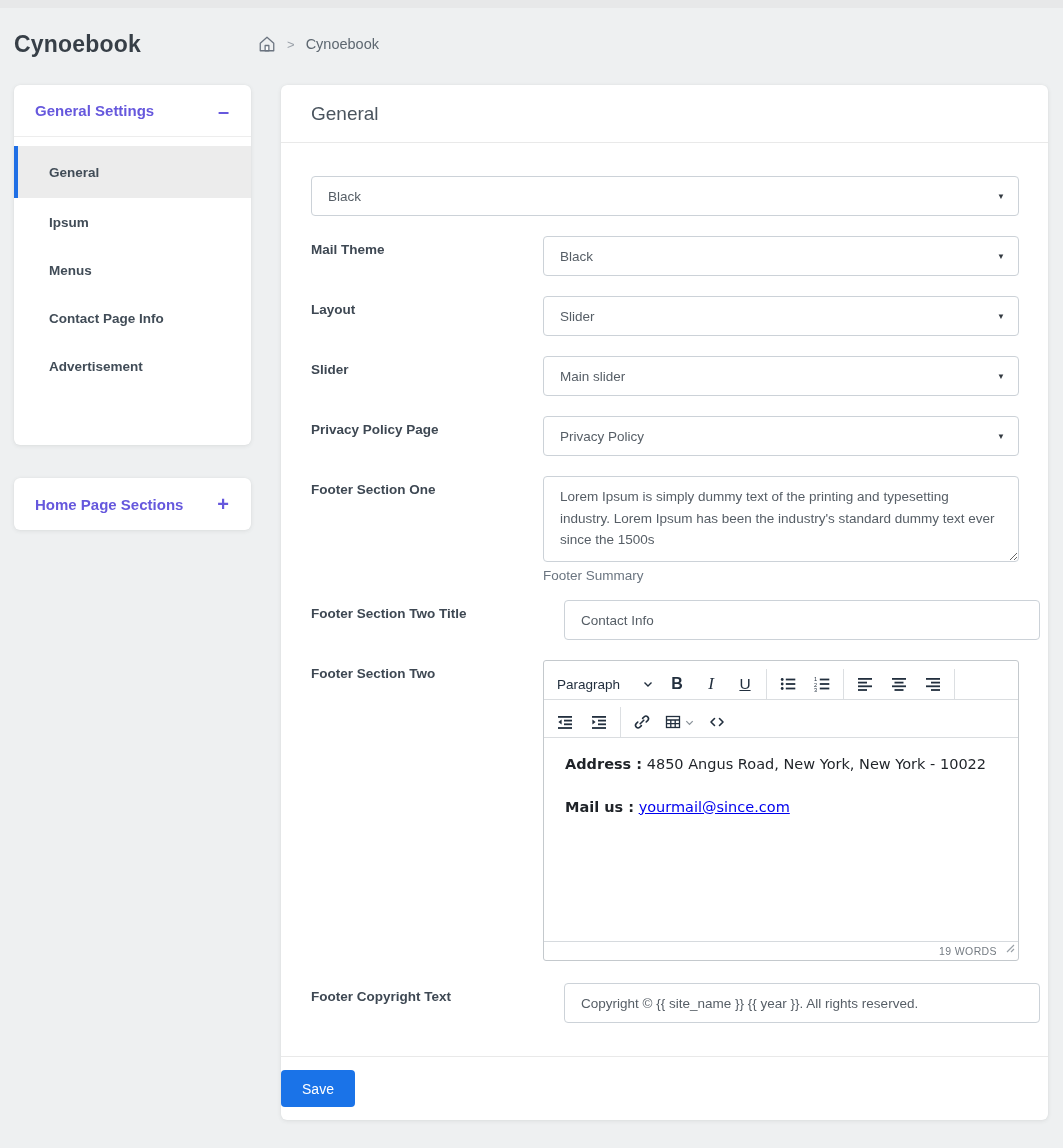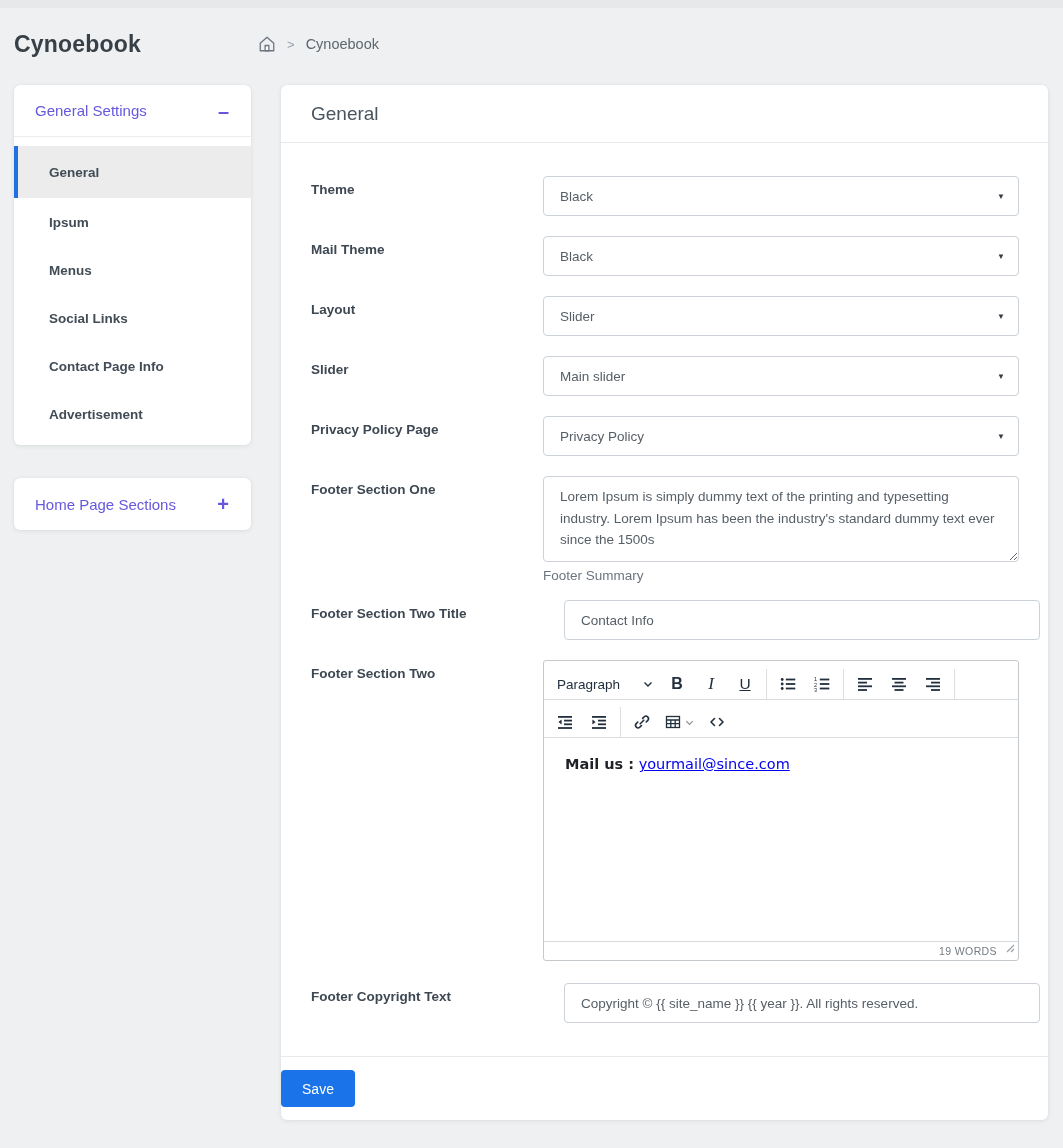--- a/index.html
+++ b/index.html
@@ -27,21 +27,21 @@
     box-shadow: 0 1px 4px rgba(60,64,67,.10), 0 0 1px rgba(60,64,67,.08);
   }
 
   
   .sidebar { position: absolute; left: 14px; top: 85px; width: 237px; }
   .side-card-1 { height: 360px; }
   .side-head {
     height: 52px; display: flex; align-items: center; justify-content: space-between;
     padding: 0 22px 0 21px; border-bottom: 1px solid #ededed; cursor: pointer;
   }
-  .side-head-label { color: #6658dd; font-size: 15px; font-weight: 400; text-align: right; }
+  .side-head-label { color: #6658dd; font-size: 15px; font-weight: 700; text-align: right; }
   .toggle-icon { color: #6658dd; font-size: 20px; font-weight: 700; line-height: 1; }
   .side-items { padding: 9px 0 9px 0; }
   .side-item {
     height: 48px; display: flex; align-items: center;
     padding-left: 31px; font-size: 13.5px; font-weight: 600; color: #414c57;
     cursor: pointer; border-left: 4px solid transparent;
   }
   .side-item.active { background: #ececec; border-left: 4px solid #1f6fe5; height: 52px; }
   .side-card-2 { margin-top: 33px; height: 52px; }
   .side-card-2 .side-head { border-bottom: none; }
@@ -143,42 +143,40 @@
 <div class="sidebar">
   <div class="card side-card-1">
     <div class="side-head">
       <span class="side-head-label">General Settings</span>
       <span class="toggle-icon">–</span>
     </div>
     <div class="side-items">
       <div class="side-item active">General</div>
       <div class="side-item">Ipsum</div>
       <div class="side-item">Menus</div>
-      <div class="side-item">Social Links</div>
       <div class="side-item">Contact Page Info</div>
       <div class="side-item">Advertisement</div>
     </div>
   </div>
   <div class="card side-card-2">
     <div class="side-head">
       <span class="side-head-label">Home Page Sections</span>
       <span class="toggle-icon">+</span>
     </div>
   </div>
 </div>
 
 <div class="card main-card">
   <div class="main-head">
     <div class="main-title">General</div>
   </div>
 
   <div class="main-body">
 
     <div class="form-row">
-      <div class="form-label">Theme</div>
       <div class="form-control-col">
         <div class="select-box" role="listbox">
           <span>Black</span>
           <span class="select-caret">▼</span>
         </div>
       </div>
     </div>
 
     <div class="form-row">
       <div class="form-label">Mail Theme</div>
@@ -352,20 +350,21 @@
               <div class="tb-btn">
                 <svg width="18" height="18" viewBox="0 0 18 18" fill="none" stroke="#222f3e" stroke-width="1.6" stroke-linecap="round" stroke-linejoin="round">
                     <path d="M6.5 5.5 L3 9 L6.5 12.5"></path>
                     <path d="M11.5 5.5 L15 9 L11.5 12.5"></path>
                   </svg>
               </div>
             </div>
           </div>
 
           <div class="rte-content" contenteditable="false" style="">
+            <p><b>Address :</b><span> 4850 Angus Road, New York, New York - 10022</span></p>
             <p><b>Mail us :</b><span> </span><a href="#">yourmail@since.com</a></p>
           </div>
 
           <div class="rte-status">
             <span class="word-count">19 WORDS</span>
             <span class="resize-handle">
               <svg width="9" height="9" viewBox="0 0 9 9" stroke="#9aa1a8" stroke-width="1.2">
                   <path d="M8 1 L1 8 M8 5 L5 8"></path>
                 </svg>
             </span>

